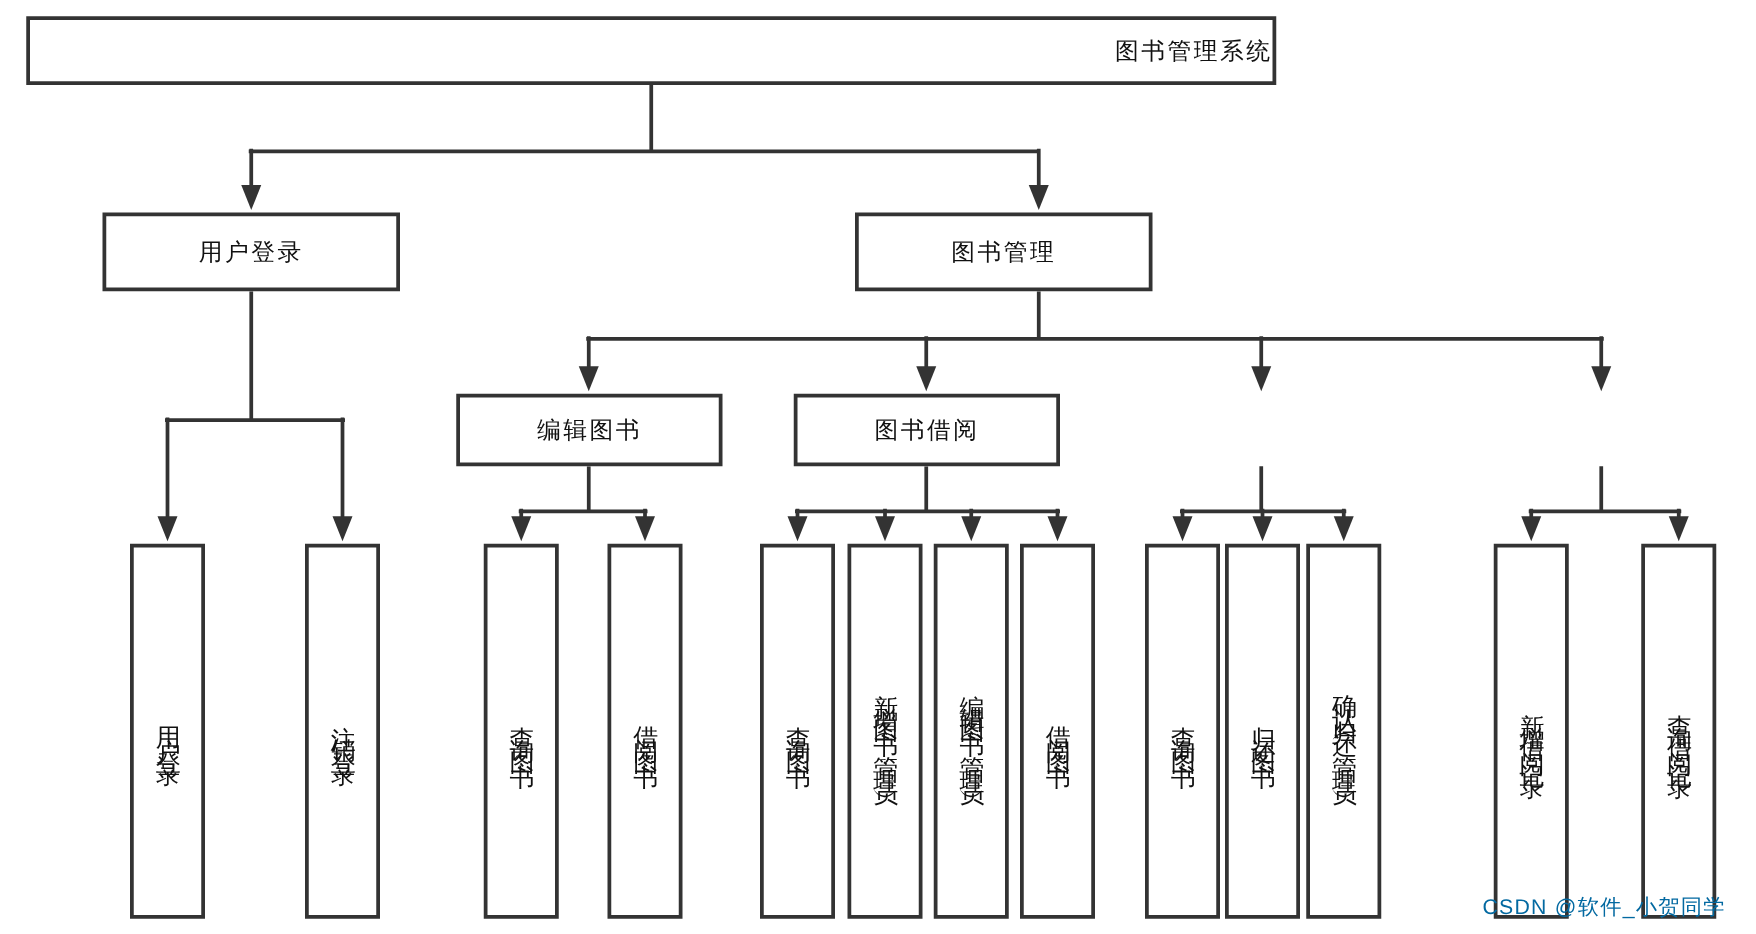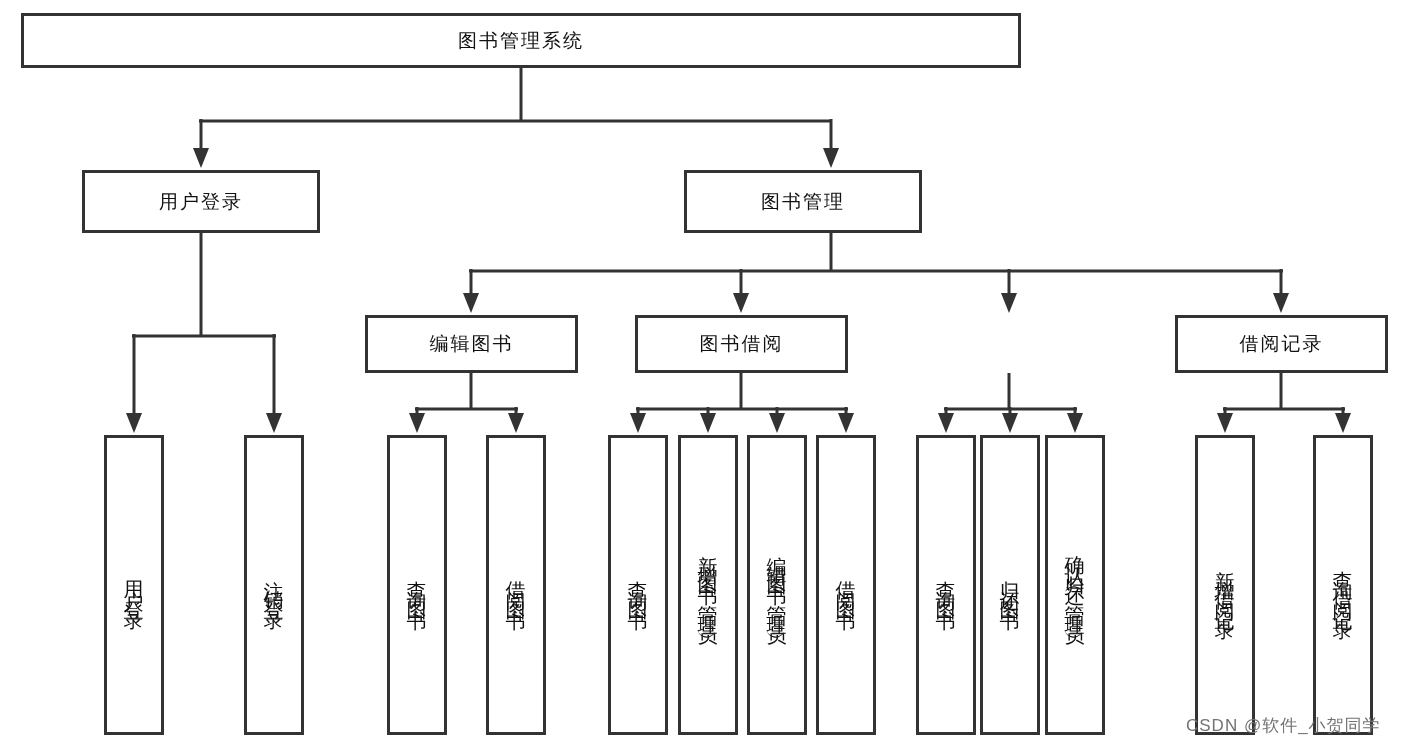--- a/index.html
+++ b/index.html
@@ -24,40 +24,40 @@
     box-sizing: border-box;
     background: #ffffff;
     border: 3px solid #333333;
     display: flex;
     align-items: center;
     justify-content: center;
     color: #111111;
     z-index: 2;
   }
   .box.h { font-size: 19px; letter-spacing: 2px; }
-  .box.root    { left: 21px;   top: 13px;  width: 1000px; height: 55px; }
+  .box.root    { left: 21px;   top: 13px;  width: 1000px; height: 55px; justify-content: flex-end; }
   .box.lvl2    { top: 170px; width: 238px; height: 63px; }
   .box.lvl3    { top: 315px; width: 213px; height: 58px; }
   .box.leaf    { top: 435px; width: 60px;  height: 300px; border-width: 3px; }
   .leaf span {
     writing-mode: vertical-rl;
     text-orientation: mixed;
     font-size: 20px;
     line-height: 1;
     letter-spacing: 10px;
     white-space: nowrap;
     color: #111111;
   }
   .watermark {
     position: absolute;
     left: 1186px;
     top: 714px;
     font-size: 17px;
     letter-spacing: 1px;
-    color: #737373;
+    color: #0369a1;
     z-index: 5;
     white-space: nowrap;
   }
   line, polyline { stroke: #333333; stroke-width: 3; fill: none; }
   polygon { fill: #333333; stroke: none; }
 </style>
 </head>
 <body>
 
 <div class="stage">
@@ -148,23 +148,20 @@
   <div class="box h lvl2" style="left:684px;justify-content:center;">
     <span>图书管理</span>
   </div>
 
   <div class="box h lvl3" style="left:365px;">
     <span>编辑图书</span>
   </div>
   <div class="box h lvl3" style="left:635px;">
     <span>图书借阅</span>
   </div>
-  <div class="box h lvl3" style="left:1175px;">
-    <span>借阅记录</span>
-  </div>
 
   <div class="box leaf" style="left:104px;">
     <span>用户登录</span>
   </div>
   <div class="box leaf" style="left:244px;">
     <span>注销登录</span>
   </div>
 
   <div class="box leaf" style="left:387px;">
     <span>查询图书</span>

